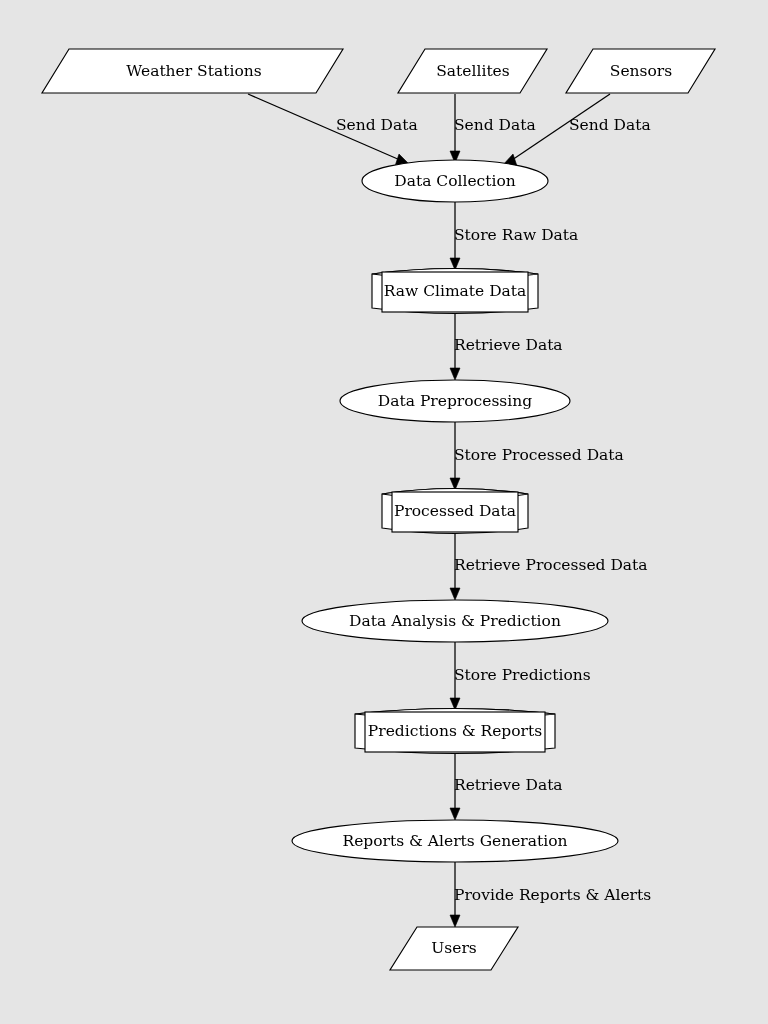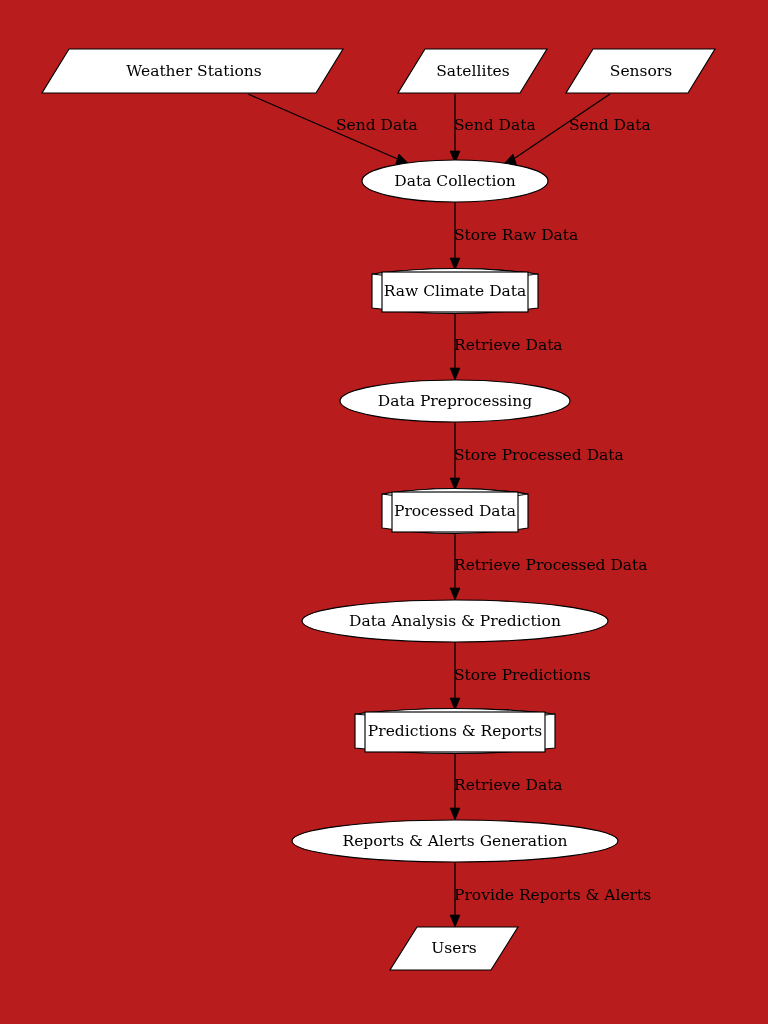--- a/index.html
+++ b/index.html
@@ -10,21 +10,21 @@
   body {
     width: 768px;
     height: 1024px;
     font-family: "DejaVu Serif", "Liberation Serif", serif;
     overflow: hidden;
   }
   #diagram-root {
     position: relative;
     width: 768px;
     height: 1024px;
-    background: #b91c1c;
+    background: #e5e5e5;
   }
   svg#flow {
     display: block;
     width: 768px;
     height: 1024px;
   }
   .node-shape {
     fill: #ffffff;
     stroke: #000000;
     stroke-width: 1.15;

